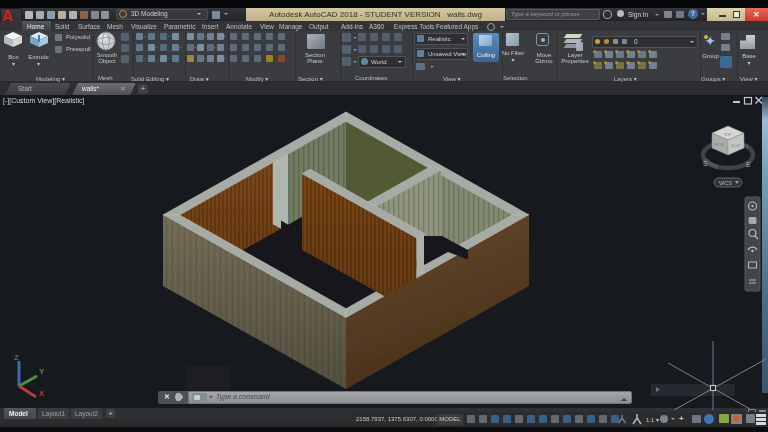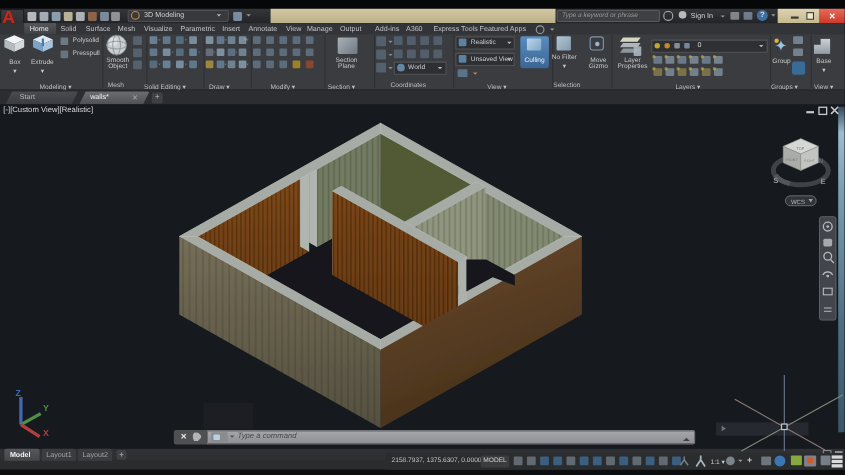--- a/index.html
+++ b/index.html
@@ -20,20 +20,21 @@
 <div style="position:absolute;left:80px;top:11px;width:8px;height:8px;background:#a06c4e;border-radius:1px;opacity:.85"></div>
 <div style="position:absolute;left:91px;top:11px;width:8px;height:8px;background:#8a9aaa;border-radius:1px;opacity:.85"></div>
 <div style="position:absolute;left:101px;top:11px;width:8px;height:8px;background:#a0a4a8;border-radius:1px;opacity:.85"></div>
 <div style="position:absolute;left:116px;top:9px;width:92px;height:11px;background:#38393c;border:1px solid #4e4f53;border-radius:2px"></div>
 <div style="position:absolute;left:119px;top:10px;width:8px;height:8px;border-radius:4px;border:1.5px solid #c8893c"></div>
 <div style="position:absolute;left:131px;top:10px;font:6.5px 'Liberation Sans',sans-serif;color:#cfd1d3">3D Modeling</div>
 <div style="position:absolute;left:197px;top:13px;width:0;height:0;border:2.5px solid transparent;border-top-color:#b8babc"></div>
 <div style="position:absolute;left:212px;top:11px;width:8px;height:8px;background:#8aa4bc;border-radius:1px;opacity:.8"></div>
 <div style="position:absolute;left:224px;top:13px;width:0;height:0;border:2.5px solid transparent;border-top-color:#98989a"></div>
 <div style="position:absolute;left:246px;top:8px;width:259px;height:13px;background:linear-gradient(#d2c7a2,#bdb189)"></div>
+<div style="position:absolute;left:246px;top:10px;width:259px;height:10px;font:8px 'Liberation Sans',sans-serif;color:#33311f;text-align:center">Autodesk AutoCAD 2018 - STUDENT VERSION&nbsp;&nbsp; walls.dwg</div>
 <div style="position:absolute;left:506px;top:9px;width:94px;height:11px;background:#3f4043;border:1px solid #595a5e;border-radius:2px"></div>
 <div style="position:absolute;left:511px;top:11px;font:italic 6px 'Liberation Sans',sans-serif;color:#96989a">Type a keyword or phrase</div>
 <div style="position:absolute;left:603px;top:10px;width:9px;height:9px;border-radius:4px;border:1.5px solid #a8aaac;"></div>
 <div style="position:absolute;left:617px;top:10px;width:7px;height:7px;border-radius:4px;background:#b8babc"></div>
 <div style="position:absolute;left:628px;top:11px;font:6.5px 'Liberation Sans',sans-serif;color:#d5d7d9">Sign In</div>
 <div style="position:absolute;left:655px;top:14px;width:0;height:0;border:2.5px solid transparent;border-top-color:#98989a"></div>
 <div style="position:absolute;left:664px;top:11px;width:8px;height:7px;background:#a8aaac;opacity:.7;border-radius:1px"></div>
 <div style="position:absolute;left:676px;top:11px;width:8px;height:7px;background:#8a9cb0;opacity:.7;border-radius:1px"></div>
 <div style="position:absolute;left:688px;top:9px;width:10px;height:10px;border-radius:5px;background:#3f6f9f;font:bold 7px 'Liberation Sans',sans-serif;color:#dde;text-align:center;line-height:10px">?</div>
 <div style="position:absolute;left:701px;top:13px;width:0;height:0;border:2px solid transparent;border-top-color:#98989a"></div>

